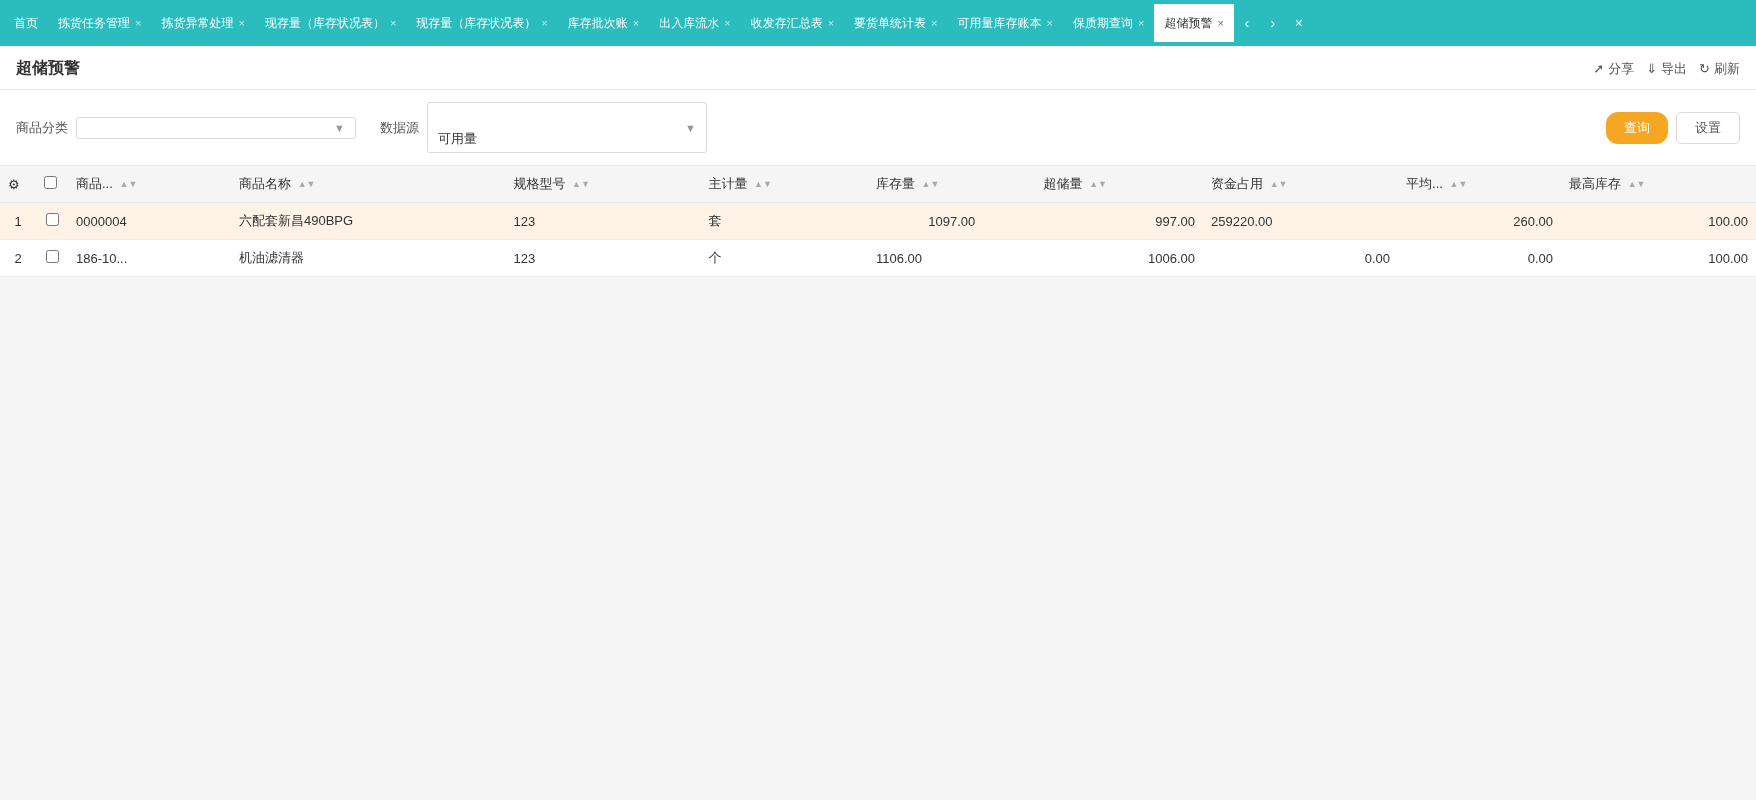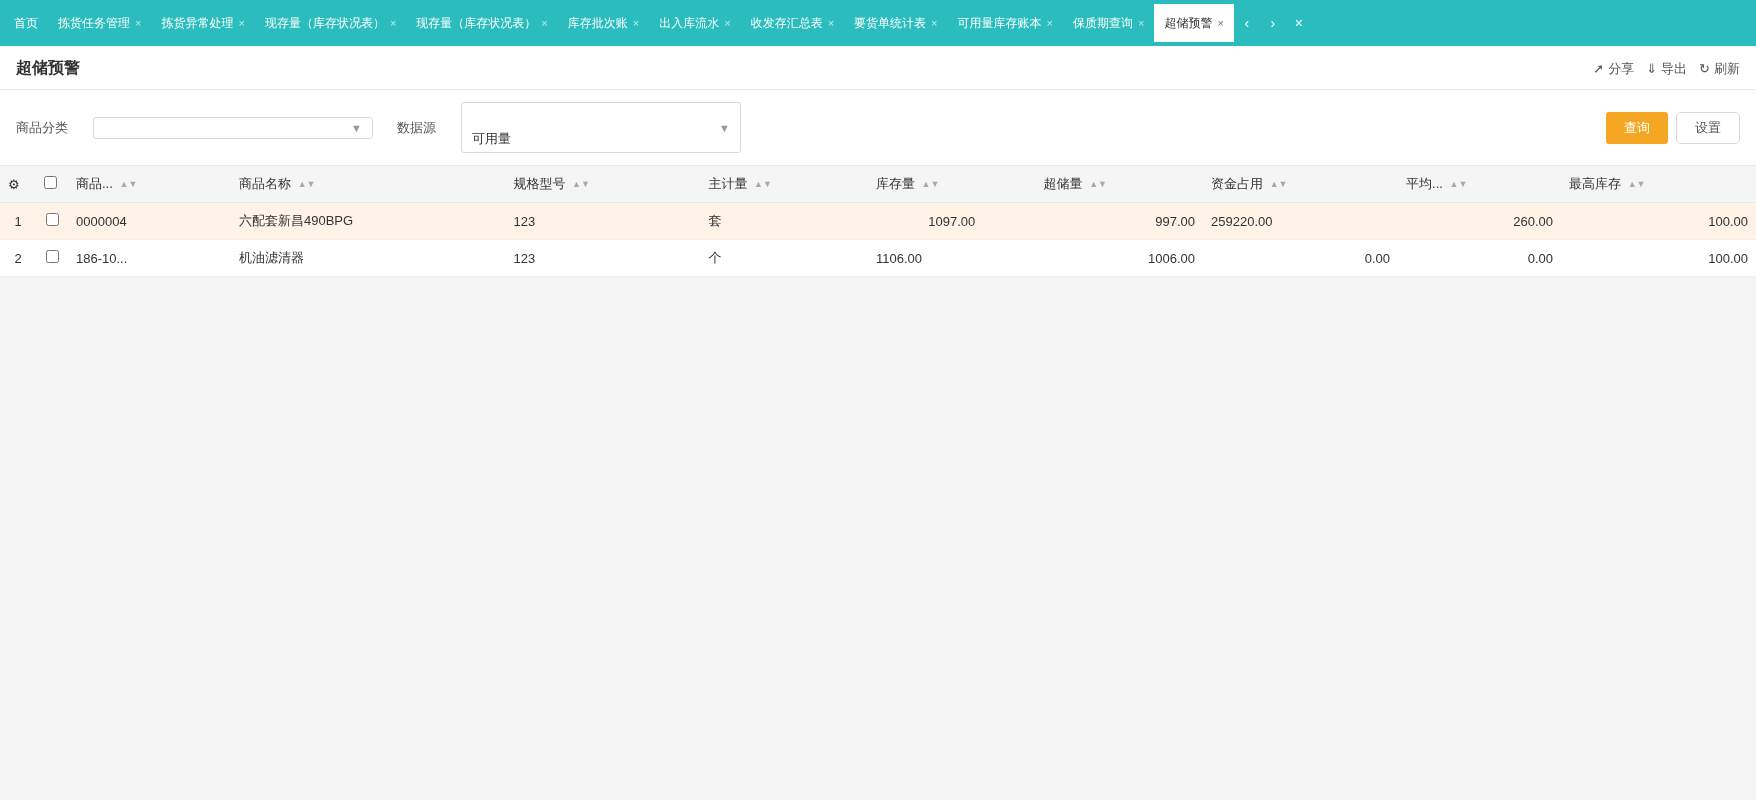--- a/index.html
+++ b/index.html
@@ -80,21 +80,21 @@
       background: #fff;
       padding: 12px 16px;
       display: flex;
       align-items: center;
       gap: 24px;
       border-bottom: 1px solid #e8e8e8;
     }
     .filter-item {
       display: flex;
       align-items: center;
-      gap: 25px;
+      gap: 8px;
     }
     .filter-label {
       color: #555;
       font-size: 13px;
       white-space: nowrap;
     }
     .filter-select {
       display: flex;
       align-items: center;
       border: 1px solid #d9d9d9;
@@ -110,21 +110,21 @@
     .filter-select .arrow { color: #999; font-size: 11px; }
     .filter-actions {
       margin-left: auto;
       display: flex;
       gap: 8px;
     }
     .btn-query {
       background: #f5a623;
       color: #fff;
       border: none;
-      border-radius: 3px;
+      border-radius: 12px;
       padding: 6px 18px;
       cursor: pointer;
       font-size: 13px;
     }
     .btn-settings {
       background: #fff;
       color: #555;
       border: 1px solid #d9d9d9;
       border-radius: 5px;
       padding: 6px 18px;

